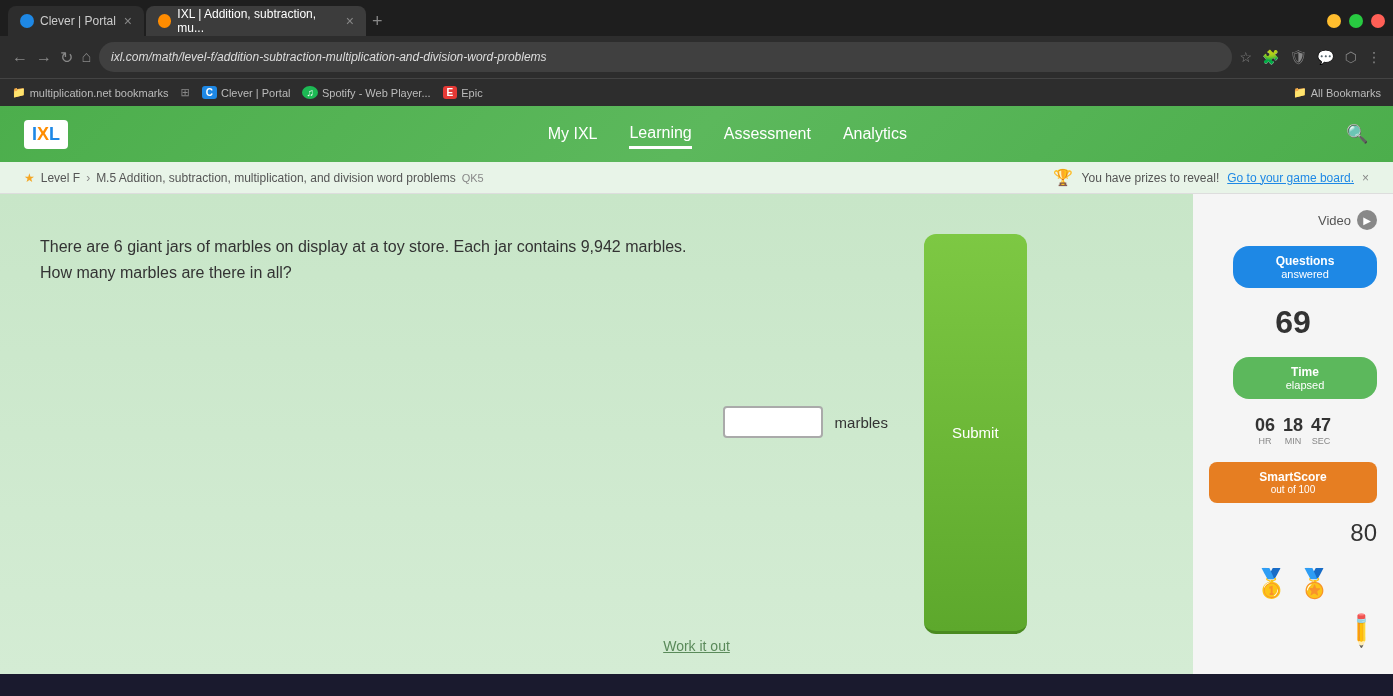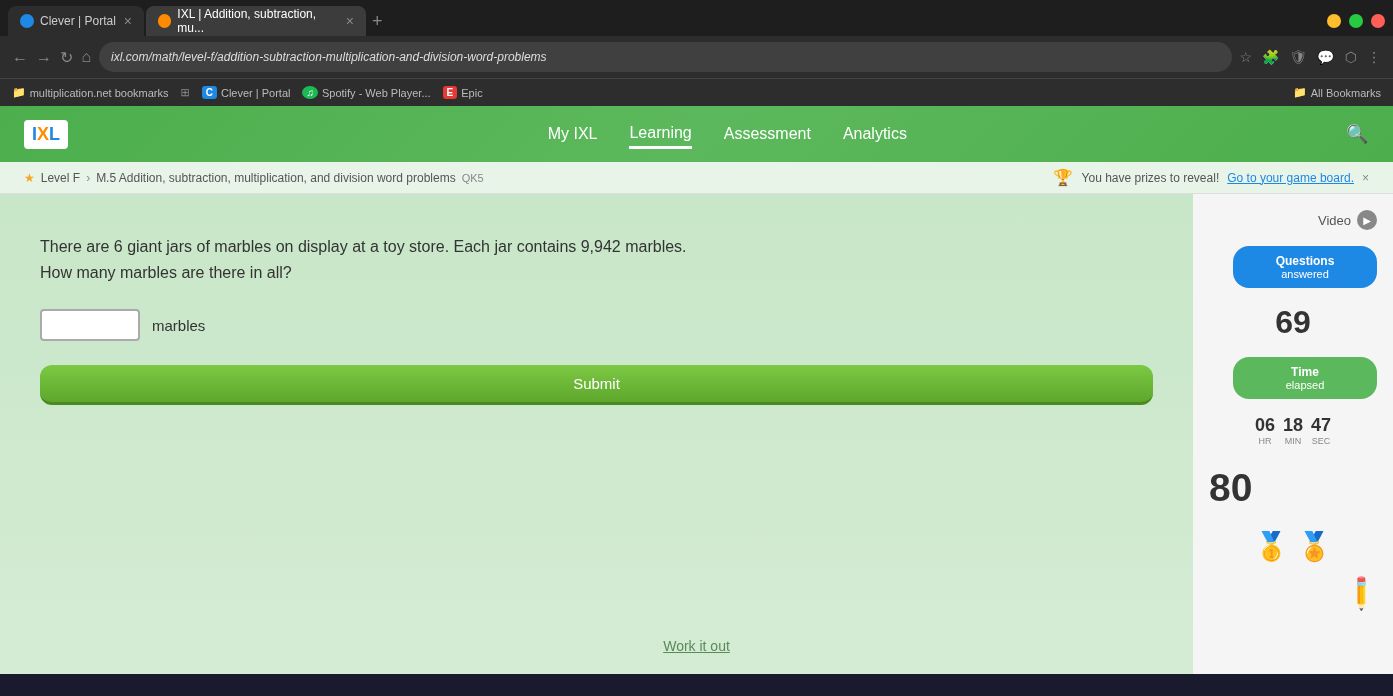--- a/index.html
+++ b/index.html
@@ -53,21 +53,21 @@
     .breadcrumb-sep { margin: 0 6px; color: #888; }
     .breadcrumb-star { color: #f5a623; margin-right: 6px; }
     .prize-banner { margin-left: auto; display: flex; align-items: center; gap: 8px; font-size: 12px; color: #555; }
     .prize-link { color: #1e88e5; text-decoration: underline; cursor: pointer; }
     .prize-trophy { color: #c9a227; font-size: 16px; }
     .close-prize { cursor: pointer; color: #888; }
 
     
     .ixl-main { display: flex; background: #e0f0e0; background: linear-gradient(180deg, #c8e6c8 0%, #d4ecd4 100%); min-height: 480px; position: relative; }
 
-    .question-area { flex: 1; padding: 40px; display: flex; flex-direction: column; }
+    .question-area { flex: 1; padding: 40px; display: flex; flex-direction: row; gap: 36px; }
     .question-text { font-size: 16px; color: #333; line-height: 1.6; margin-bottom: 24px; }
     .answer-row { display: flex; align-items: center; gap: 12px; margin-bottom: 24px; }
     .answer-input { border: 2px solid #aaa; border-radius: 4px; width: 100px; height: 32px; padding: 4px 8px; font-size: 14px; }
     .answer-label { font-size: 15px; color: #333; }
     .submit-btn { background: linear-gradient(180deg, #7dc843 0%, #5da82c 100%); color: #fff; border: none; border-radius: 12px; padding: 10px 28px; font-size: 15px; font-weight: normal; cursor: pointer; border-bottom: 3px solid #4a8a20; }
 
     .work-it-out { position: absolute; bottom: 20px; left: 50%; transform: translateX(-50%); color: #5a8a5a; font-size: 14px; text-decoration: underline; cursor: pointer; }
 
     
     .sidebar-panel { width: 200px; background: #f5f5f5; padding: 16px; display: flex; flex-direction: column; gap: 12px; }
@@ -83,21 +83,21 @@
     .stat-number { font-size: 32px; font-weight: bold; color: #333; text-align: center; margin: 4px 0; }
 
     .time-display { display: flex; justify-content: center; gap: 8px; margin: 4px 0; }
     .time-unit { text-align: center; }
     .time-value { font-size: 18px; font-weight: bold; color: #333; }
     .time-label { font-size: 9px; color: #888; text-transform: uppercase; }
 
     .smart-score-box { background: #e67e22; border-radius: 8px; padding: 8px 12px; text-align: center; color: #fff; }
     .smart-score-title { font-size: 12px; font-weight: bold; }
     .smart-score-sub { font-size: 10px; }
-    .smart-score-num { font-size: 39px; font-weight: bold; color: #333; text-align: left; margin: 4px 0; }
+    .smart-score-num { font-size: 24px; font-weight: normal; color: #333; text-align: right; margin: 4px 0; }
 
     .badges { display: flex; justify-content: center; gap: 8px; margin: 4px 0; }
     .badge-gold { font-size: 28px; }
     .badge-blue { font-size: 28px; }
 
     .pencil-icon-area { display: flex; justify-content: flex-end; }
     .pencil-icon { font-size: 24px; color: #1e88e5; transform: rotate(45deg); display: inline-block; }
   </style>
 </head>
 <body>
@@ -240,20 +240,24 @@
         <div class="time-unit">
           <div class="time-value">18</div>
           <div class="time-label">MIN</div>
         </div>
         <div class="time-unit">
           <div class="time-value">47</div>
           <div class="time-label">SEC</div>
         </div>
       </div>
 
+      <div class="smart-score-box">
+        <div class="smart-score-title">SmartScore</div>
+        <div class="smart-score-sub">out of 100</div>
+      </div>
       <div class="smart-score-num">80</div>
 
       <div class="badges">
         <span class="badge-gold">🥇</span>
         <span class="badge-blue">🏅</span>
       </div>
 
       <div class="pencil-icon-area">
         <span class="pencil-icon">✏️</span>
       </div>

